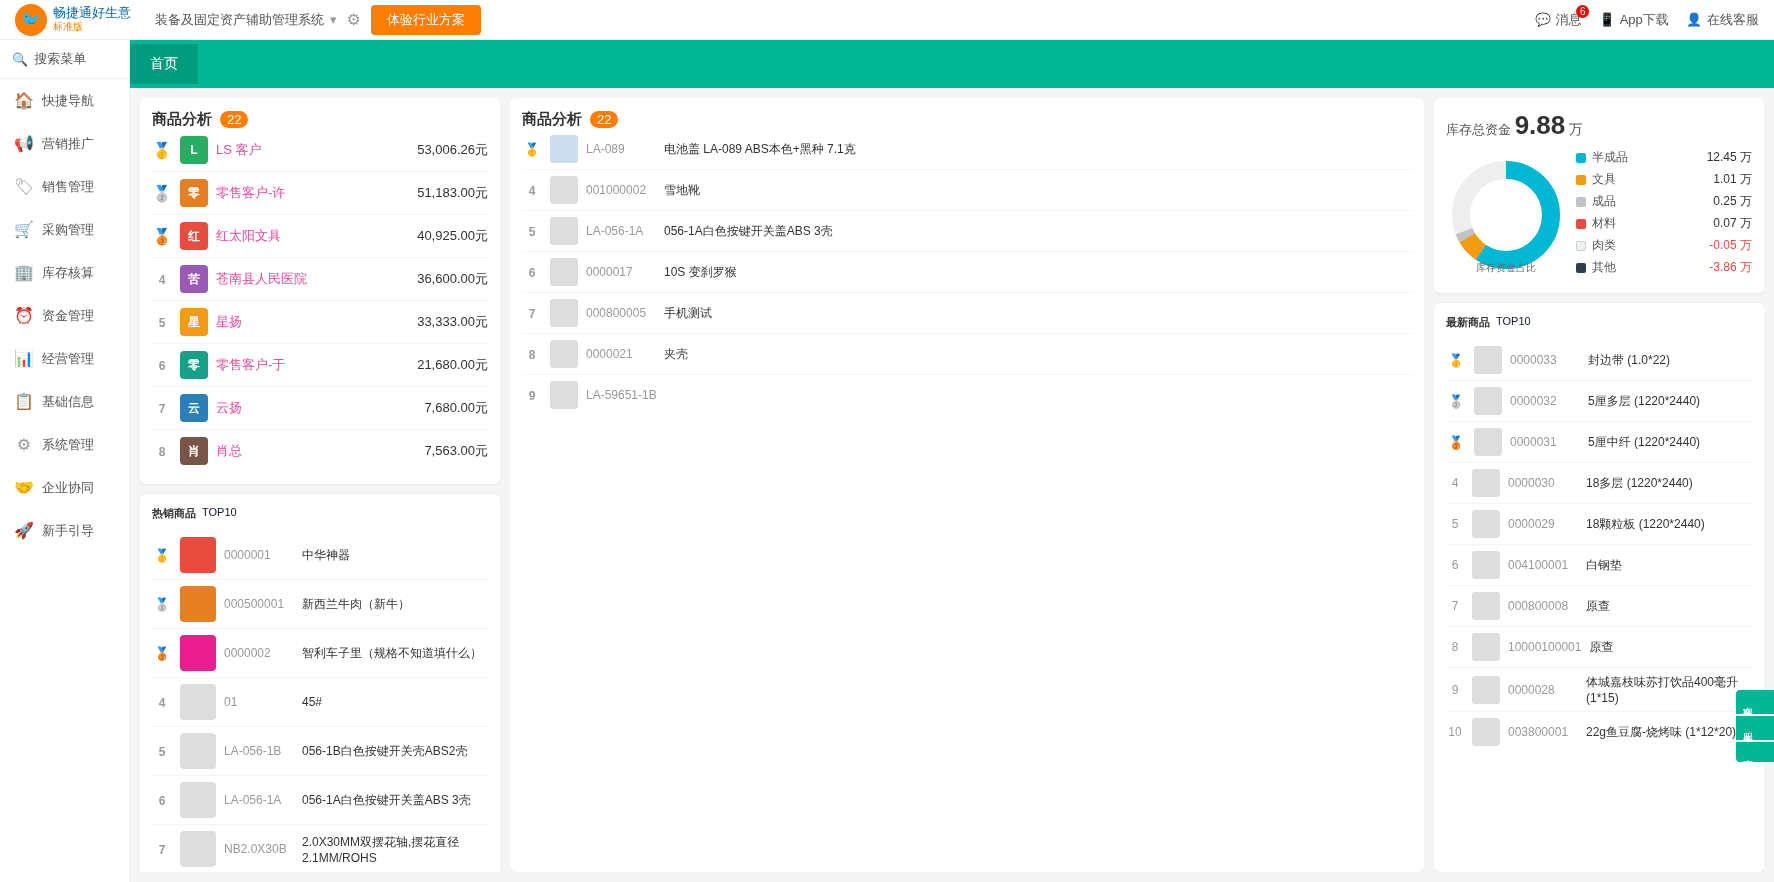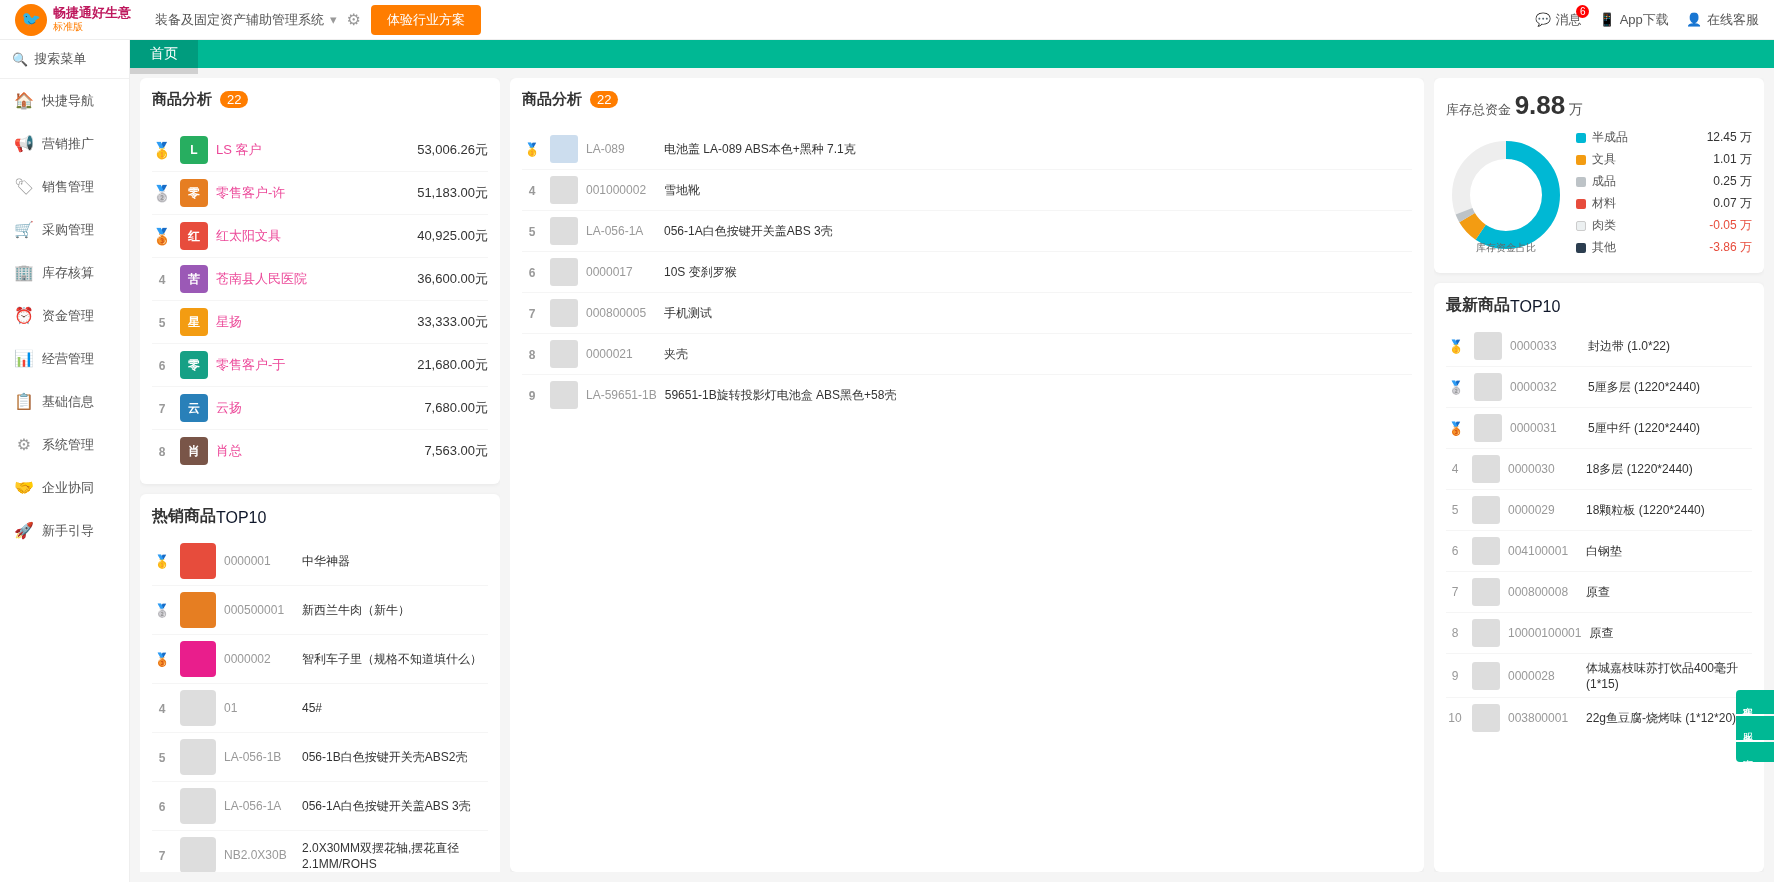--- a/index.html
+++ b/index.html
@@ -22,39 +22,39 @@
     
     .sidebar { width: 130px; background: #fff; border-right: 1px solid #eee; display: flex; flex-direction: column; flex-shrink: 0; overflow-y: auto; }
     .sidebar-search { display: flex; align-items: center; gap: 6px; padding: 10px 12px; cursor: pointer; color: #555; font-size: 13px; border-bottom: 1px solid #f0f0f0; }
     .sidebar-item { display: flex; align-items: center; gap: 8px; padding: 12px 14px; cursor: pointer; color: #555; font-size: 13px; transition: background 0.2s; }
     .sidebar-icon { font-size: 16px; color: #999; width: 20px; text-align: center; }
 
     
     .content { flex: 1; display: flex; flex-direction: column; overflow: hidden; }
 
     
-    .nav-tab { background: #00b894; height: 28px; display: flex; align-items: center; padding: 0 0; flex-shrink: 0; }
+    .nav-tab { background: #00b894; height: 48px; display: flex; align-items: center; padding: 0 0; flex-shrink: 0; }
     .nav-tab-item { padding: 0 20px; height: 40px; display: flex; align-items: center; color: #fff; font-size: 14px; cursor: pointer; font-weight: 500; }
     .nav-tab-item.active { background: rgba(0,0,0,0.15); }
 
     
     .page-body { flex: 1; display: flex; overflow: hidden; padding: 10px; gap: 10px; }
 
     
     .left-panel { width: 360px; flex-shrink: 0; display: flex; flex-direction: column; gap: 10px; overflow-y: auto; }
 
     
     .mid-panel { flex: 1; display: flex; flex-direction: column; gap: 10px; overflow-y: auto; }
 
     
     .right-panel { width: 330px; flex-shrink: 0; display: flex; flex-direction: column; gap: 10px; overflow-y: auto; }
 
     
     .card { background: #fff; border-radius: 6px; padding: 12px; box-shadow: 0 1px 4px rgba(0,0,0,0.06); }
-    .card-title { font-size: 16px; font-weight: bold; color: #333; margin-bottom: 10px; display: flex; align-items: flex-end; }
+    .card-title { font-size: 11px; font-weight: bold; color: #333; margin-bottom: 10px; display: flex; align-items: flex-start; gap: 6px; }
     .card-title .top10-badge { color: #0f172a; font-weight: normal; }
 
     
     .rank-item { display: flex; align-items: center; padding: 7px 0; border-bottom: 1px solid #f5f5f5; gap: 8px; }
     .rank-item:last-child { border-bottom: none; }
     .rank-avatar { width: 28px; height: 28px; border-radius: 4px; display: flex; align-items: center; justify-content: center; color: #fff; font-size: 12px; font-weight: bold; flex-shrink: 0; }
     .rank-name { flex: 1; font-size: 13px; color: #ec4899; }
     .rank-value { font-size: 13px; color: #333; font-weight: 500; }
     .medal-icon { width: 20px; text-align: center; }
 
@@ -92,34 +92,34 @@
     
     ::-webkit-scrollbar { width: 6px; height: 6px; }
     ::-webkit-scrollbar-thumb { background: #ddd; border-radius: 3px; }
 
     
     .float-btns { position: fixed; right: 0; bottom: 120px; display: flex; flex-direction: column; gap: 2px; z-index: 100; }
     .float-btn { background: #00b894; color: #fff; width: 38px; padding: 8px 4px; text-align: center; font-size: 11px; cursor: pointer; writing-mode: vertical-lr; letter-spacing: 2px; }
     .float-btn:first-child { border-radius: 4px 0 0 0; }
     .float-btn:last-child { border-radius: 0 0 0 4px; }
 
-    .logo-text-main { font-size: 13px; font-weight: bold; color: #be185d; line-height: 1.2; }
+    .logo-text-main { font-size: 13px; font-weight: normal; color: #0369a1; line-height: 1.2; }
     .logo-text-sub { font-size: 10px; color: #ff7d00; }
 
     
     .av-green { background: #27ae60; }
     .av-orange { background: #e67e22; }
     .av-red { background: #e74c3c; }
     .av-purple { background: #9b59b6; }
     .av-blue { background: #2980b9; }
     .av-teal { background: #16a085; }
     .av-yellow { background: #f39c12; }
     .av-brown { background: #795548; }
 
-    .section-title-row { display: flex; align-items: center; margin-bottom: 20px; }
+    .section-title-row { display: flex; align-items: center; margin-bottom: 0; }
     .section-title { font-size: 15px; font-weight: bold; color: #333; }
     .section-count-badge { background: #ff7d00; color: #fff; border-radius: 10px; font-size: 13px; padding: 1px 7px; margin-left: 8px; }
   </style>
 </head>
 <body>
 
 <div class="topbar">
   <div style="display:flex;align-items:center;gap:6px;width:130px;">
     <div class="topbar-logo-icon">🐦</div>
     <div>
@@ -360,21 +360,20 @@
           <div class="prod-rank-item">
             <div class="medal-icon"><span style="color:#999;font-size:12px;font-weight:bold;">8</span></div>
             <div class="sm-prod-img-gray"></div>
             <div class="prod-code">0000021</div>
             <div class="prod-name">夹壳</div>
           </div>
           <div class="prod-rank-item">
             <div class="medal-icon"><span style="color:#999;font-size:12px;font-weight:bold;">9</span></div>
             <div class="sm-prod-img-gray"></div>
             <div class="prod-code">LA-59651-1B</div>
-            <div class="prod-name">59651-1B旋转投影灯电池盒 ABS黑色+58壳</div>
           </div>
         </div>
       </div>
 
       <div class="right-panel">
 
         <div class="card">
           <div class="inventory-total">
             <span>库存总资金</span>
             <span> </span>

